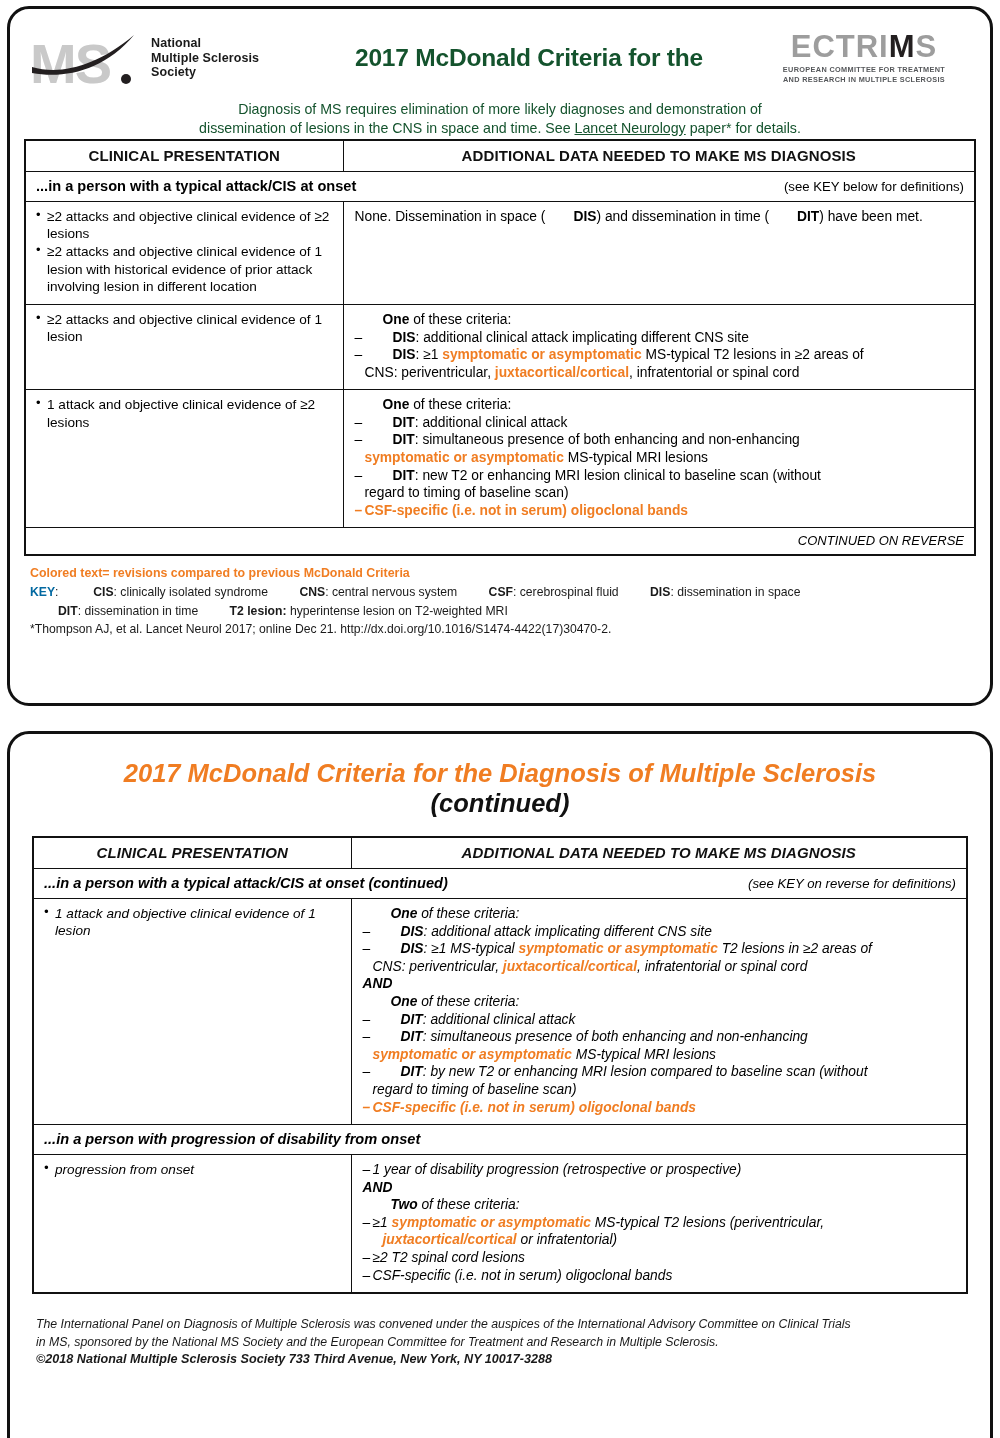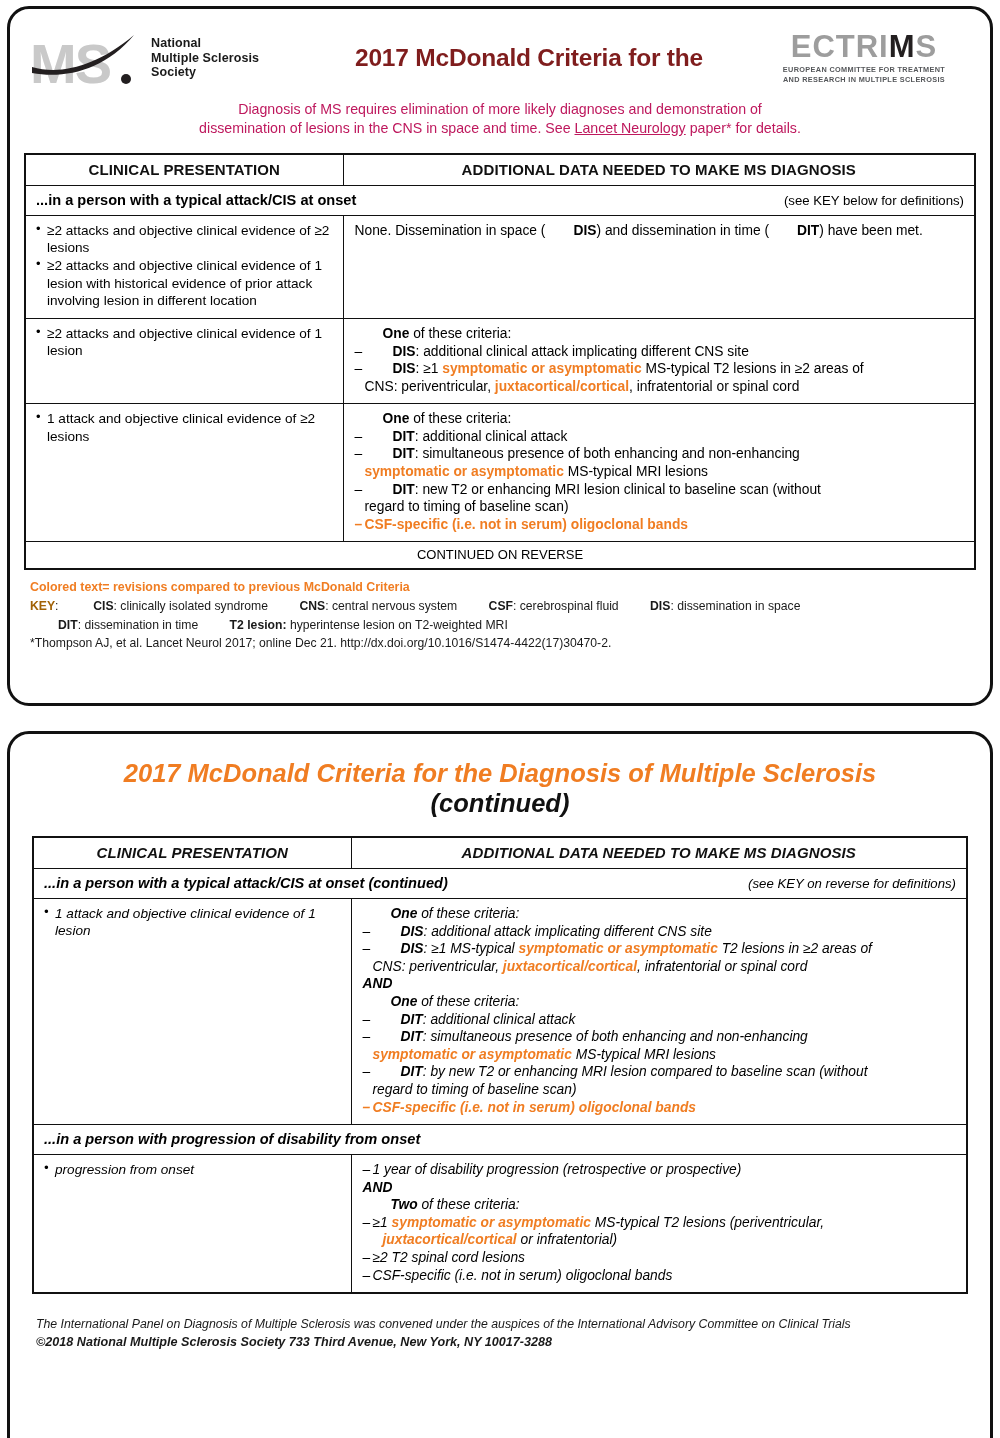--- a/index.html
+++ b/index.html
@@ -31,38 +31,38 @@
     height: 74px;
   }
   .ms-logo { display: flex; align-items: center; gap: 9px; width: 270px; }
   .ms-mark { position: relative; width: 112px; height: 62px; flex: none; }
   .ms-words {
     font-size: 12.5px; font-weight: bold; line-height: 1.18;
     color: #1a1a1a; letter-spacing: .1px;
   }
   .title-block { flex: 1; text-align: center; padding: 0 4px; }
   .title-main {
-    color: #7f1d1d; font-weight: bold; font-size: 24.5px;
+    color: #14532d; font-weight: bold; font-size: 24.5px;
     line-height: 1.16; letter-spacing: -.2px;
   }
   .ectrims { width: 212px; flex: none; text-align: center; }
   .ectrims-word {
     font-size: 31px; font-weight: bold; letter-spacing: 1px;
     line-height: 1; display: flex; justify-content: center; align-items: center;
   }
   .ect-grey { color: #9d9d9d; }
   .ect-dark { color: #231f20; }
   .ectrims-sub {
     font-size: 7.3px; font-weight: bold; color: #55575a;
     letter-spacing: .35px; line-height: 1.32; margin-top: 3px;
   }
 
   .intro {
     text-align: center; font-size: 14.2px; line-height: 1.33;
-    color: #be185d; padding: 7px 42px 15px 42px;
+    color: #14532d; padding: 7px 42px 1px 42px;
   }
   .intro u { text-decoration: underline; }
 
   
   table.crit {
     width: 100%; border-collapse: collapse; table-layout: fixed;
     border: 2.5px solid #111111;
   }
   table.crit td, table.crit th { border: 1.5px solid #111111; vertical-align: top; }
   .col-left  { width: 318px; }
@@ -91,27 +91,28 @@
   .dashlist > div::before {
     content: "\2013"; position: absolute; left: 0px; top: 0;
   }
   .plain { padding-left: 0 !important; }
   .plain::before { content: "" !important; }
   .ind { padding-left: 10px; }
   b, .b { font-weight: bold; padding-left: 28px; }
   .o  { color: #F07D22; font-weight: bold; }
 
   .continued-row td {
-    text-align: center; font-size: 13px; padding: 5px 10px 6px 10px;
+    text-align: right; font-size: 13px; padding: 5px 10px 6px 10px;
     border-top: 2.5px solid #111;
+    font-style: italic;
   }
 
   .keyblock { font-size: 12.2px; line-height: 1.52; padding: 8px 4px 0 6px; color: #1a1a1a; }
   .keyblock .ktitle { color: #F07D22; font-weight: bold; font-size: 12.4px; }
-  .keyblock .klabel { color: #a16207; font-weight: bold; }
+  .keyblock .klabel { color: #0369a1; font-weight: bold; }
 
   
   .back-title {
     text-align: center; color: #F07D22; font-weight: bold;
     font-size: 25.5px; line-height: 1.18; padding: 14px 10px 4px 10px;
   }
   .back-title .cont { color: #111111; }
   .back-tablewrap { padding: 14px 8px 0 8px; }
 
   .footer {
@@ -314,15 +315,16 @@
             <div>CSF-specific (i.e. not in serum) oligoclonal bands</div>
           </div>
         </td>
       </tr>
     </tbody>
       </table>
   </div>
 
   <div class="footer">
     <div>The International Panel on Diagnosis of Multiple Sclerosis was convened under the auspices of the International Advisory Committee on Clinical Trials</div>
+    <div>in MS, sponsored by the National MS Society and the European Committee for Treatment and Research in Multiple Sclerosis.</div>
     <div class="strong">©2018 National Multiple Sclerosis Society 733 Third Avenue, New York, NY 10017-3288</div>
   </div>
 </div>
 
 </body></html>

